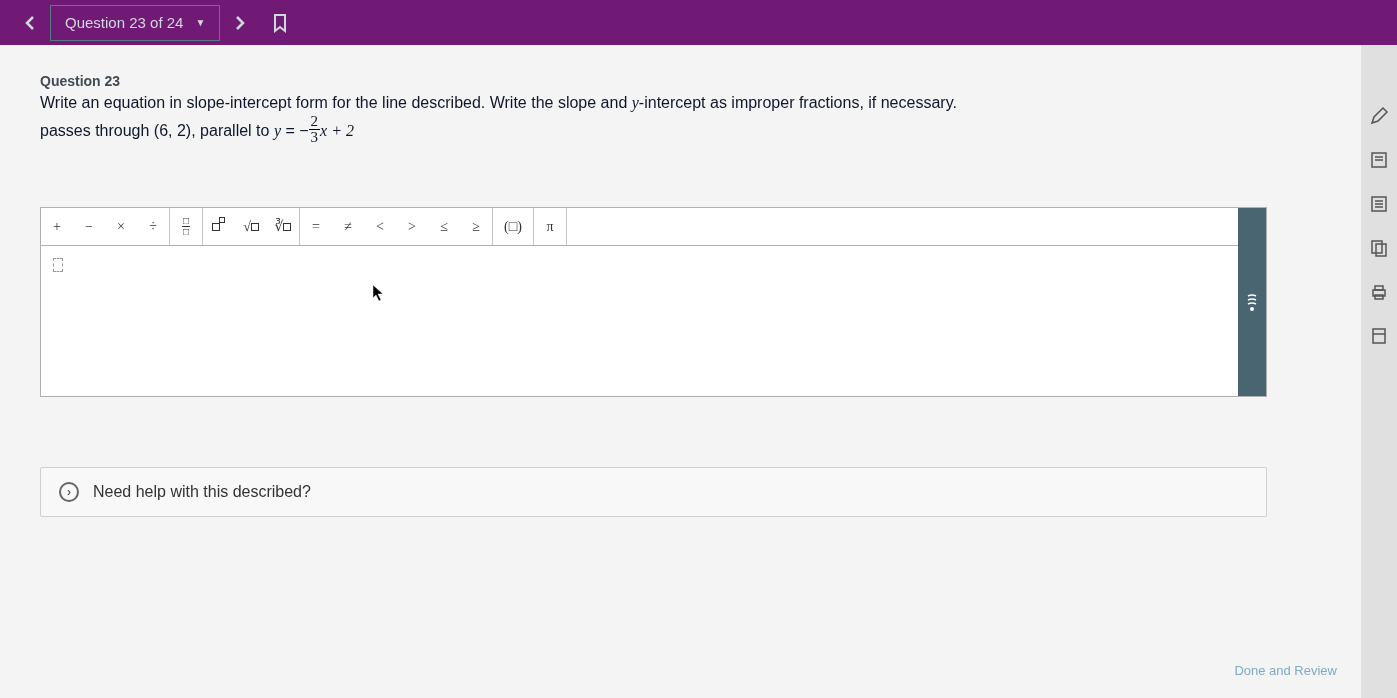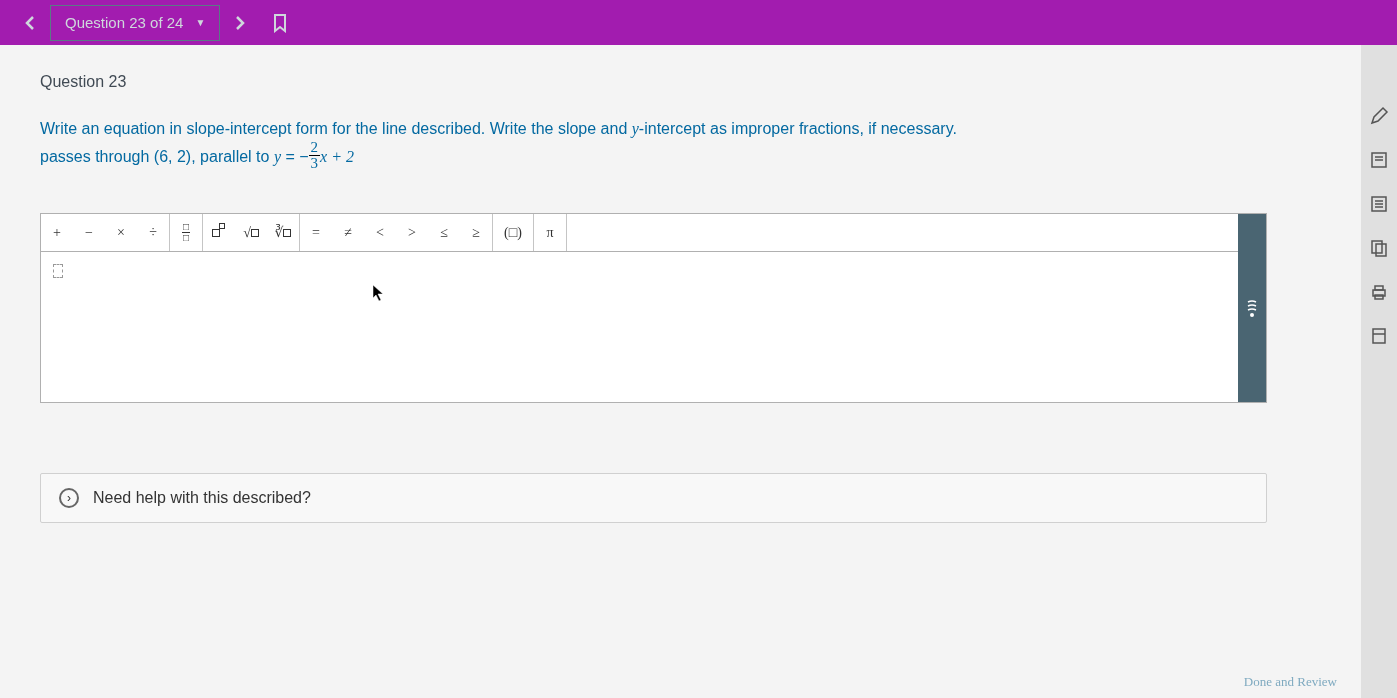--- a/index.html
+++ b/index.html
@@ -1,27 +1,27 @@
 <!DOCTYPE html>
 <html><head>
 <meta charset="utf-8">
 <style>
 * { margin:0; padding:0; box-sizing:border-box; }
 body { font-family: -apple-system, Helvetica, Arial, sans-serif; background:#e8e8e8; width:1397px; height:698px; overflow:hidden; position:relative; }
 
-.topbar { background:#a21caf; height:45px; display:flex; align-items:center; padding:0 10px; gap:0; }
+.topbar { background:#701a75; height:45px; display:flex; align-items:center; padding:0 10px; gap:0; }
 .nav-btn { background:transparent; border:none; color:#cfd8dc; width:40px; height:36px; display:flex; align-items:center; justify-content:center; cursor:pointer; font-size:18px; }
 .nav-btn svg { stroke:#cfd8dc; stroke-width:2.5; fill:none; }
 .question-selector { background:transparent; border:1px solid #5a7a85; color:#cfd8dc; height:36px; padding:0 14px; display:flex; align-items:center; gap:8px; cursor:pointer; font-size:15px; }
 .question-selector .caret { font-size:10px; margin-left:4px; }
 .bookmark-btn svg { stroke:#cfd8dc; stroke-width:2; fill:none; }
 
 .content { padding:28px 40px 10px 40px; background:#f4f4f4; height:calc(100% - 45px); position:relative; }
-.q-title { font-size:16px; color:#404a54; font-weight:400; margin-bottom:24px; }
-.q-body { font-size:16px; color:#0369a1; line-height:1.7; margin-bottom:40px; }
+.q-title { font-size:14px; color:#404a54; font-weight:700; }
+.q-body { font-size:16px; color:#0f172a; line-height:1.7; margin-bottom:60px; }
 .q-body .math-y { font-style:italic; font-family:'Times New Roman', serif; }
 .frac { display:inline-block; vertical-align:middle; text-align:center; font-family:'Times New Roman', serif; font-size:15px; line-height:1; position:relative; top:-2px; }
 .frac .num { display:block; border-bottom:1px solid #000; padding:0 2px; }
 .frac .den { display:block; padding:0 2px; }
 
 .editor-wrap { border:1px solid #b0b0b0; background:#fff; margin-right:90px; position:relative; }
 .toolbar { display:flex; align-items:center; height:38px; border-bottom:1px solid #b0b0b0; }
 .tool-group { display:flex; align-items:center; height:100%; border-right:1px solid #c5c5c5; }
 .tool-btn { width:32px; height:100%; background:transparent; border:none; display:flex; align-items:center; justify-content:center; cursor:pointer; font-size:14px; color:#333; font-family:'Times New Roman', serif; }
 .tool-btn .mini-frac { display:inline-flex; flex-direction:column; align-items:center; line-height:1; font-size:10px; }
@@ -36,21 +36,21 @@
 .side-handle { position:absolute; right:0; top:0; bottom:0; width:28px; background:#4a6572; display:flex; align-items:center; justify-content:center; cursor:pointer; }
 .side-handle svg { width:16px; height:20px; }
 
 .help-bar { margin-top:70px; margin-right:90px; border:1px solid #d0d0d0; background:#f8f8f8; padding:14px 18px; display:flex; align-items:center; gap:14px; font-size:16px; color:#333; cursor:pointer; border-radius:2px; }
 .help-bar .help-icon { width:20px; height:20px; border:2px solid #666; border-radius:50%; display:flex; align-items:center; justify-content:center; font-size:12px; }
 
 .right-rail { position:absolute; right:0; top:45px; bottom:0; width:36px; background:#e0e0e0; display:flex; flex-direction:column; align-items:center; padding-top:60px; gap:22px; }
 .rail-icon { width:22px; height:22px; display:flex; align-items:center; justify-content:center; color:#555; cursor:pointer; }
 .rail-icon svg { stroke:#555; fill:none; stroke-width:1.5; }
 
-.footer-hint { position:absolute; bottom:8px; right:60px; color:#7faac0; font-size:13px;font-family:Liberation Serif, serif; }
+.footer-hint { position:absolute; bottom:20px; right:60px; color:#7faac0; font-size:13px; }
 
 .cursor { position:absolute; left:372px; top:284px; width:14px; height:18px; pointer-events:none; z-index:100; }
 </style>
 </head>
 <body>
 
 <div class="topbar">
   <button class="nav-btn">
     <svg width="14" height="16" viewBox="0 0 14 16">
         <polyline points="10,2 4,8 10,14"></polyline>

